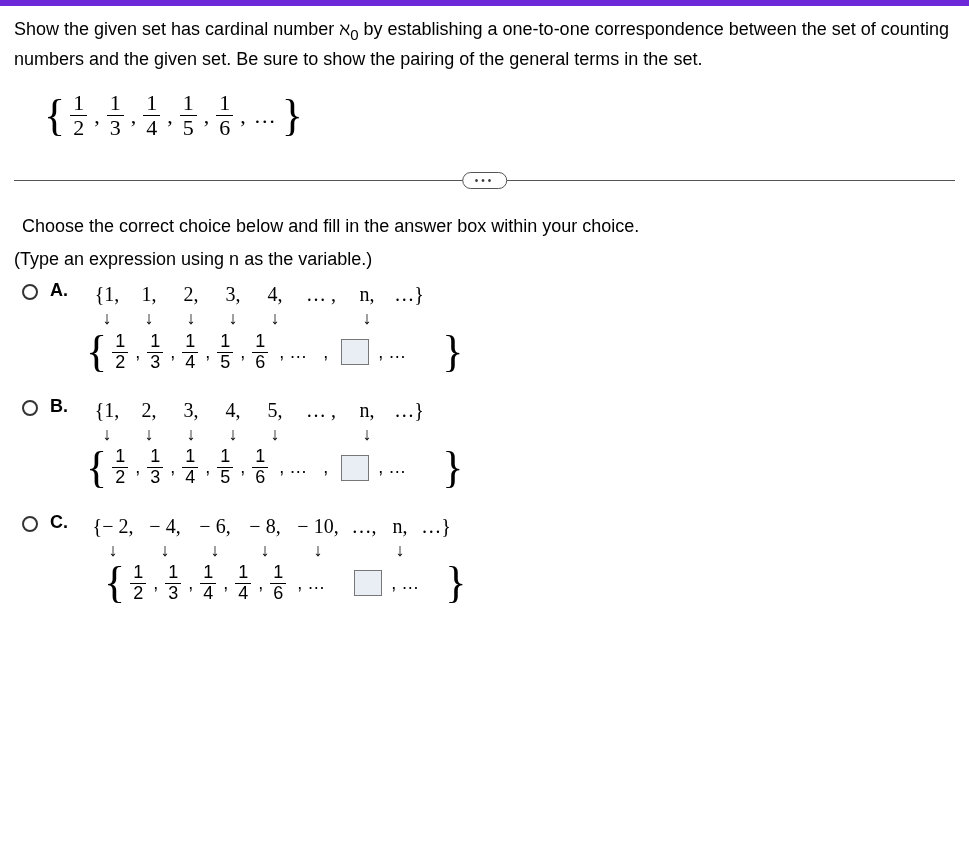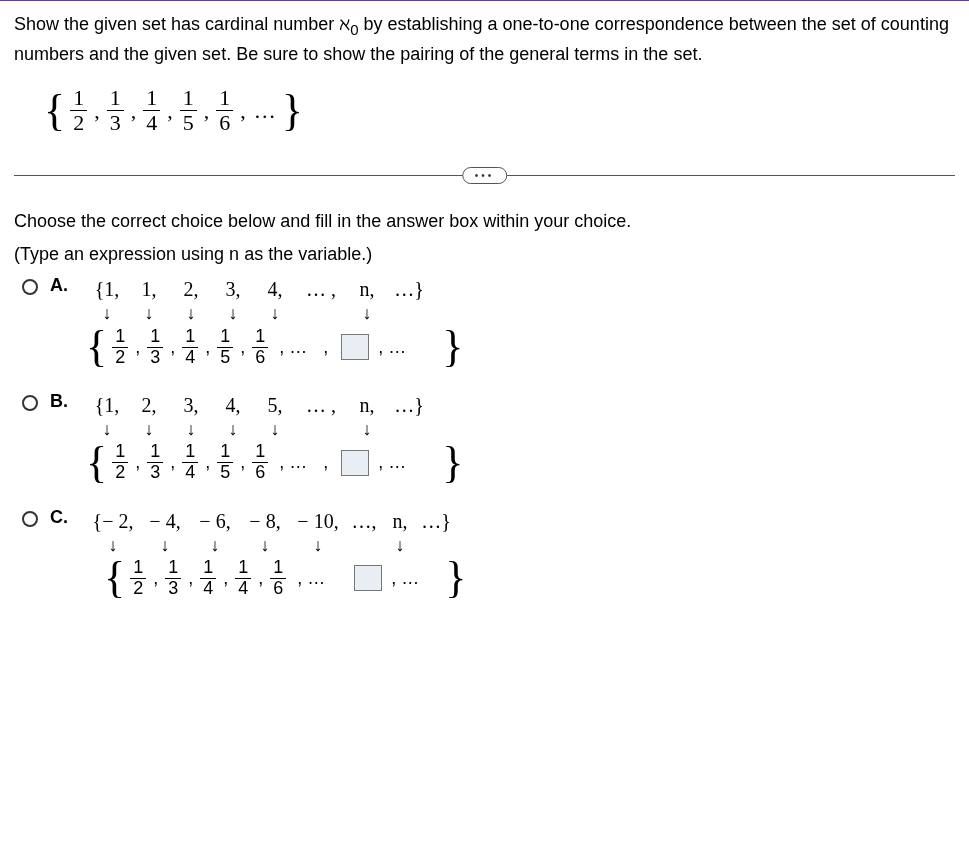--- a/index.html
+++ b/index.html
@@ -8,21 +8,21 @@
     padding: 0;
     font-family: Arial, Helvetica, sans-serif;
     font-size: 18px;
     color: #000;
     background: #fff;
     width: 969px;
   }
   .page {
     padding: 10px 14px 20px 14px;
     background: #fff;
-    border-top: 1px solid #6d28d9;
+    border-top: 6px solid #6d28d9;
   }
   .question-text {
     line-height: 1.5;
     margin-bottom: 18px;
   }
   .aleph { font-family: "Times New Roman", serif; }
   .set-display {
     margin: 10px 0 24px 30px;
     font-family: "Times New Roman", serif;
     font-size: 22px;
@@ -55,21 +55,21 @@
     transform: translateX(-50%);
     background: #fff;
     border: 1px solid #555;
     border-radius: 12px;
     padding: 2px 12px;
     font-size: 10px;
     letter-spacing: 3px;
     color: #333;
     cursor: pointer;
   }
-  .instruction { margin: 8px 0 12px 0; }
+  .instruction { margin: 8px 0 12px 8px; }
   .type-hint { margin: 6px 0 6px 0; }
   .choice {
     display: flex;
     align-items: flex-start;
     margin: 10px 0 22px 8px;
   }
   .radio {
     width: 16px;
     height: 16px;
     border: 2px solid #333;

